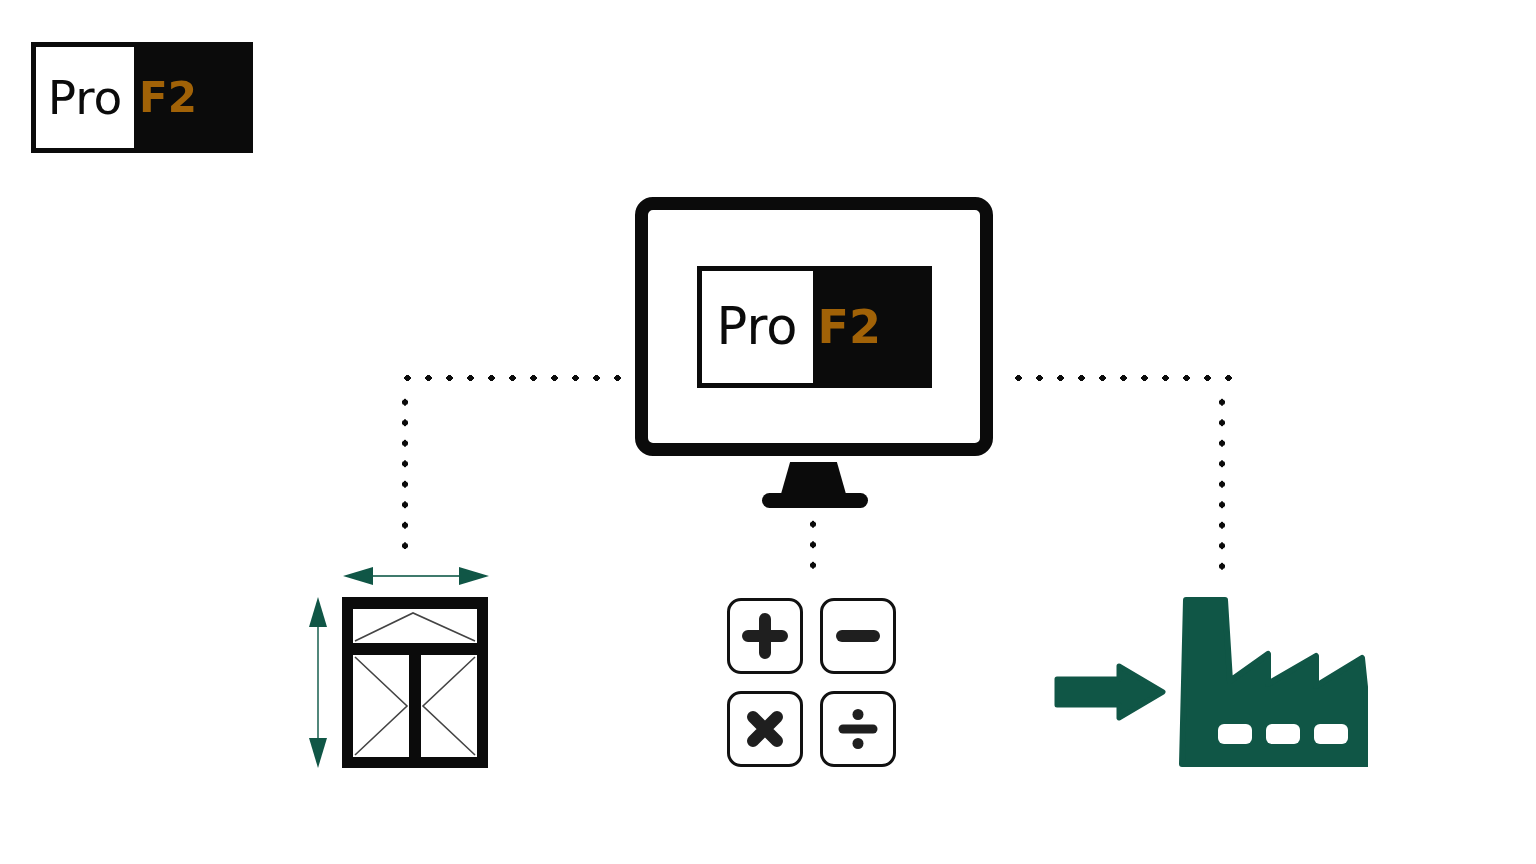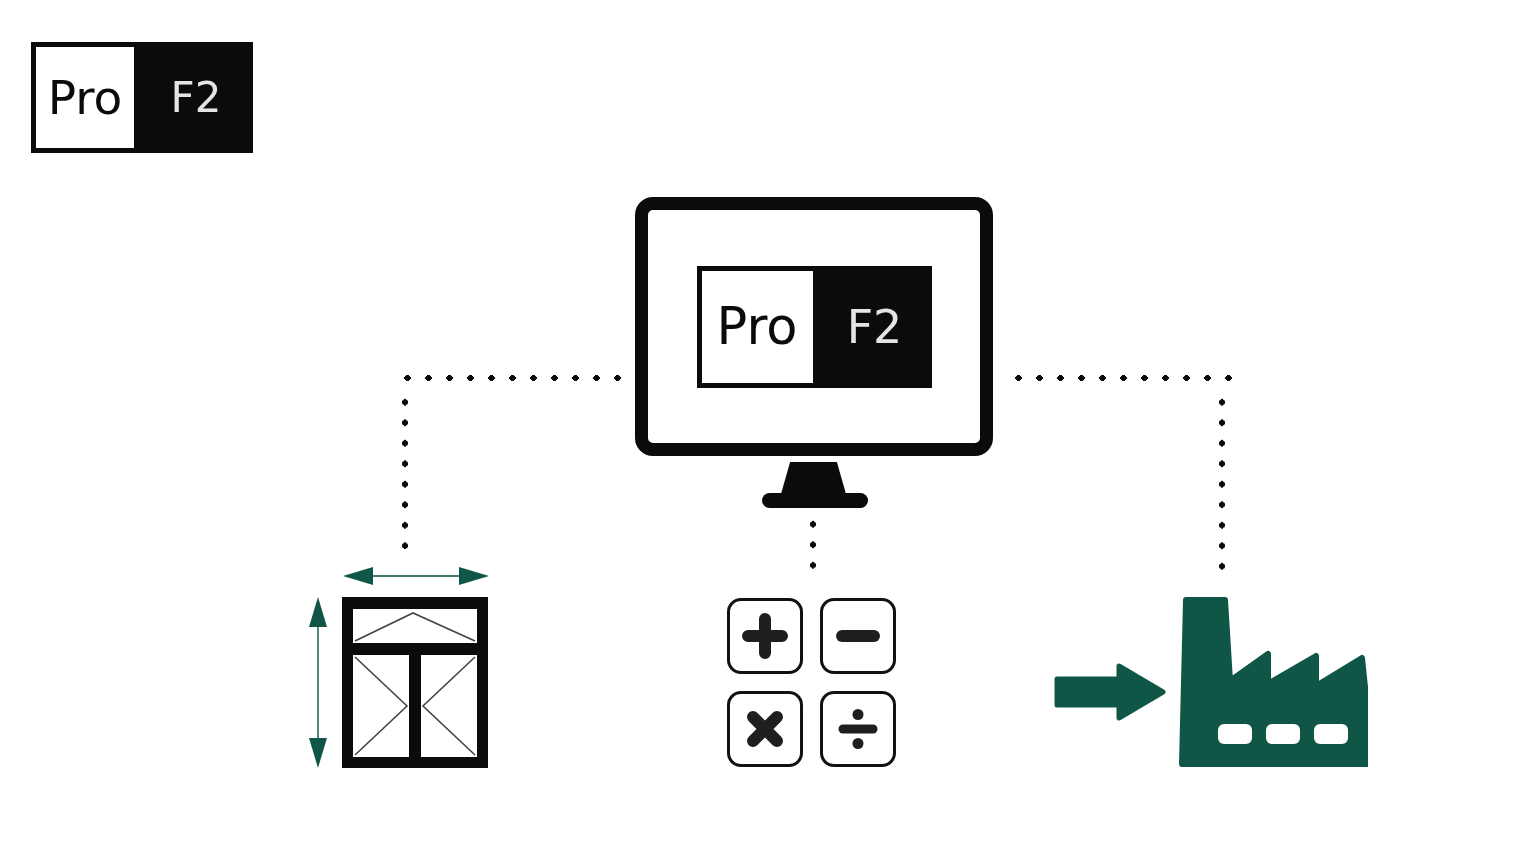--- a/index.html
+++ b/index.html
@@ -10,22 +10,22 @@
   .abs { position:absolute; }
 
   
   .split-logo { display:flex; }
   .split-logo .half-light {
     background:#ffffff; border:5px solid #0b0b0b; box-sizing:border-box;
     display:flex; align-items:center; justify-content:center; color:#0b0b0b;
   }
   .split-logo .half-dark {
     background:#0b0b0b; box-sizing:border-box;
-    display:flex; align-items:center; justify-content:center;
-    color:#e5e5e5; font-weight:normal;
+    display:flex; align-items:center; justify-content:flex-start;
+    color:#a16207; font-weight:bold;
   }
   .badge { left:31px; top:26px; }
   .badge .half-light { width:108px; height:111px; font-size:47px; }
   .badge .half-dark  { width:114px; height:111px; font-size:42px; }
 
   
   .monitor {
     left:635px; top:181px; width:358px; height:259px; box-sizing:border-box;
     border:13px solid #0b0b0b; border-radius:18px; background:#ffffff;
     display:flex; align-items:center; justify-content:center;

